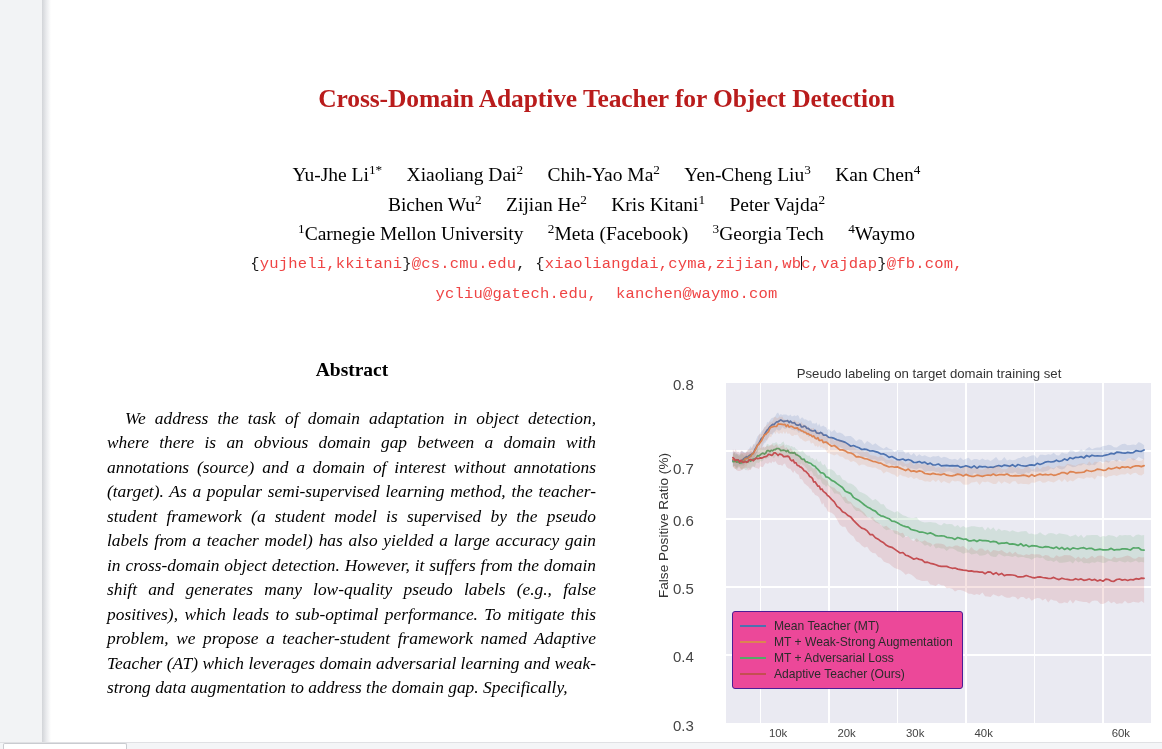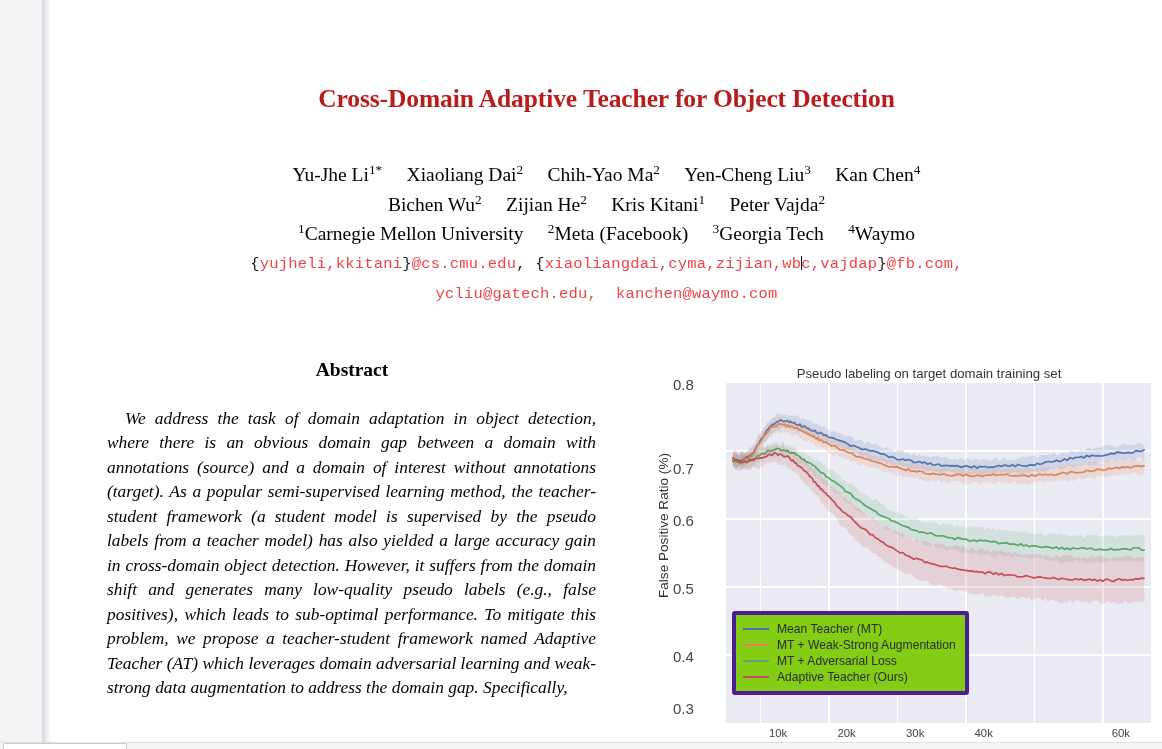--- a/index.html
+++ b/index.html
@@ -214,22 +214,22 @@
     text-align: center;
     font-family: "Liberation Sans", sans-serif;
     font-size: 13.6px;
     color: #333333;
   }
 
   
   .legend {
     position: absolute;
     left: 101px; top: 253px;
-    background: #84cc16;
-    border: 4px solid #4c1d95;
+    background: #ec4899;
+    border: 1px solid #4c1d95;
     border-radius: 3px;
     padding: 6px 9px 6px 7px;
     z-index: 6;
   }
   .legend-row {
     display: flex;
     align-items: center;
     height: 16px;
   }
   .legend-swatch {
@@ -269,21 +269,21 @@
     <div class="abstract-body">We address the task of domain adaptation in object detection, where there is an obvious domain gap between a domain with annotations (source) and a domain of interest without annotations (target). As a popular semi-supervised learning method, the teacher-student framework (a student model is supervised by the pseudo labels from a teacher model) has also yielded a large accuracy gain in cross-domain object detection. However, it suffers from the domain shift and generates many low-quality pseudo labels (e.g., false positives), which leads to sub-optimal performance. To mitigate this problem, we propose a teacher-student framework named Adaptive Teacher (AT) which leverages domain adversarial learning and weak-strong data augmentation to address the domain gap. Specifically,</div>
 
     <div class="figure">
 
       <div class="chart-title">Pseudo labeling on target domain training set</div>
 
       <div class="ylabel">False Positive Ratio (%)</div>
       <div class="xlabel">Mutual Learning Iteration</div>
 
       <div id="yticks">
-          <div class="ytick" style="top: 342px;">0.3</div>
+          <div class="ytick" style="top: 359px;">0.3</div>
           <div class="ytick" style="top: 290px;">0.4</div>
           <div class="ytick" style="top: 222px;">0.5</div>
           <div class="ytick" style="top: 154px;">0.6</div>
           <div class="ytick" style="top: 86px; margin-top: 16px;">0.7</div>
           <div class="ytick" style="top: 18px;">0.8</div>
         </div>
       <div id="xticks">
           <div class="xtick" style="left: 102.274px;">10k</div>
           <div class="xtick" style="left: 170.823px;">20k</div>
           <div class="xtick" style="left: 239.371px;">30k</div>

